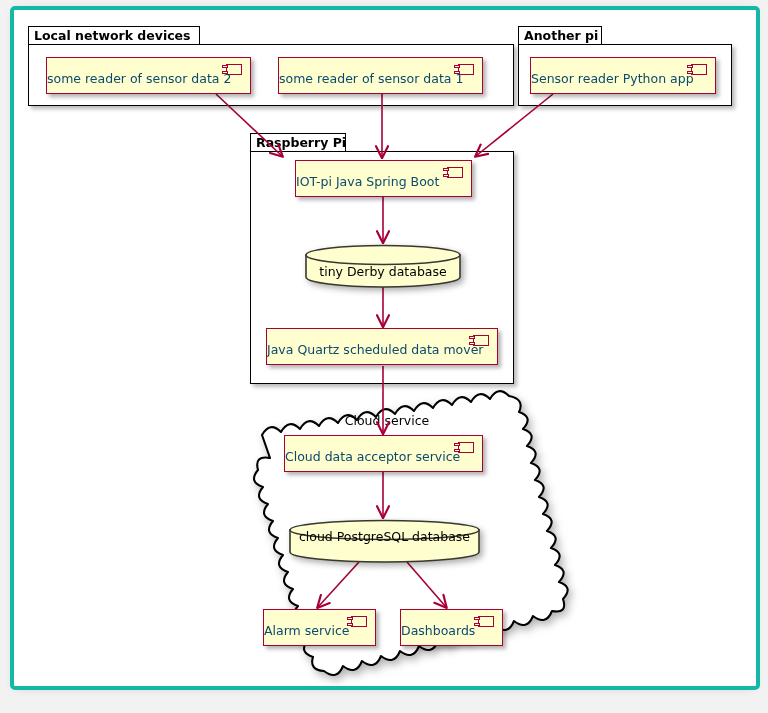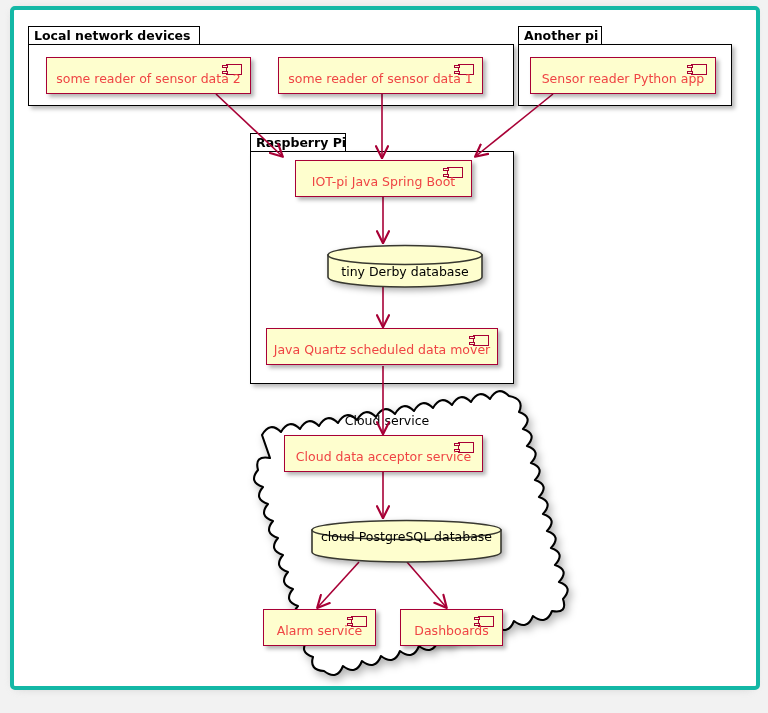--- a/index.html
+++ b/index.html
@@ -104,23 +104,23 @@
     background: #FEFECE;
     border: 1.5px solid #A80036;
     box-shadow: 3px 3px 4px rgba(0,0,0,.30);
     z-index: 3;
     box-sizing: border-box;
   }
   .comp-label {
     position: absolute;
     left: 0; right: 0;
     bottom: 7px;
-    text-align: center;
+    text-align: left;
     font-size: 12.5px;
-    color: #ef4444;
+    color: #0c4a6e;
     white-space: nowrap;
   }
   
   .comp-icon {
     position: absolute;
     right: 8px;
     top: 6px;
     width: 16px;
     height: 11px;
     border: 1.6px solid #A80036;
@@ -139,21 +139,20 @@
     box-sizing: border-box;
   }
   .comp-icon::before { top: 0px; }
   .comp-icon::after  { bottom: 0px; }
 
   
   .db {
     position: absolute;
     z-index: 3;
     filter: drop-shadow(3px 3px 3px rgba(0,0,0,.32));
-    margin-left: 22px;
   }
   .db svg { display: block; overflow: visible; }
   .db-label {
     position: absolute;
     left: 0; right: 0;
     bottom: 8px;
     text-align: center;
     font-size: 12.5px;
     color: #000000;
     white-space: nowrap;

